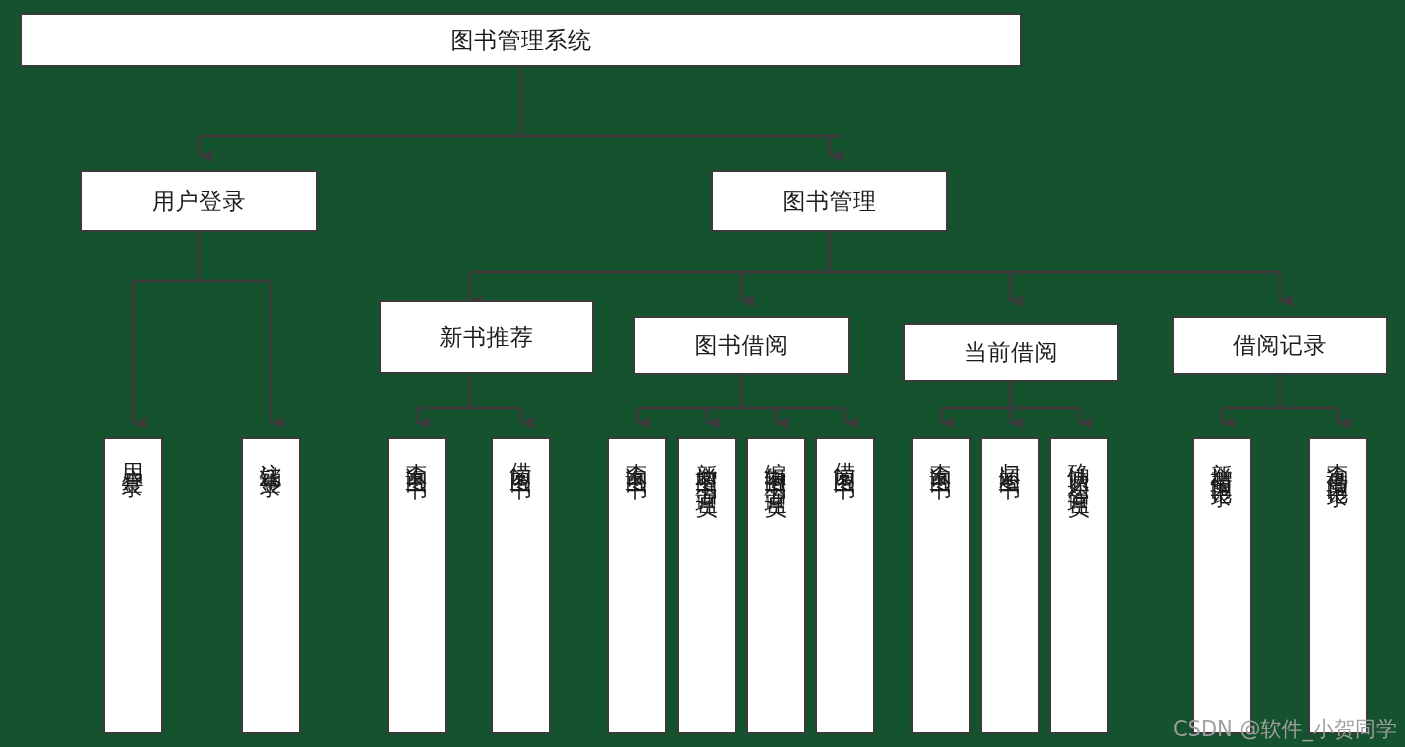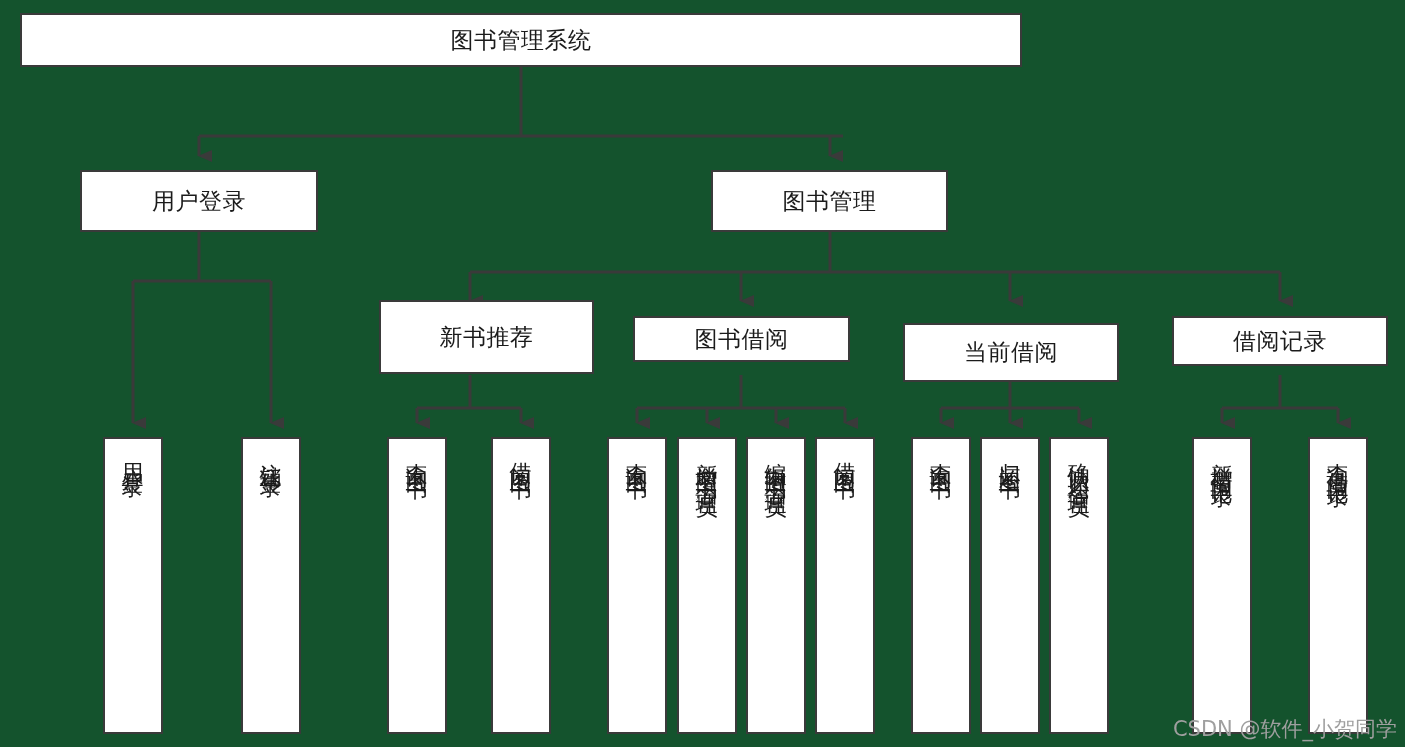--- a/index.html
+++ b/index.html
@@ -141,29 +141,29 @@
   </div>
 
   <div class="node horiz" style="left:711px; top:170px; width:237px; height:62px;">
     <span class="node-label">图书管理</span>
   </div>
 
   <div class="node horiz" style="left:363px; top:300px; width:215px; height:74px;margin-left:16px;">
     <span class="node-label">新书推荐</span>
   </div>
 
-  <div class="node horiz" style="left:633px; top:316px; width:217px; height:46px;">
+  <div class="node horiz" style="left:633px; top:316px; width:217px; height:59px;">
     <span class="node-label">图书借阅</span>
   </div>
 
   <div class="node horiz" style="left:903px; top:316px; width:216px; height:59px;margin-top:7px;">
     <span class="node-label">当前借阅</span>
   </div>
 
-  <div class="node horiz" style="left:1172px; top:316px; width:216px; height:50px;">
+  <div class="node horiz" style="left:1172px; top:316px; width:216px; height:59px;">
     <span class="node-label">借阅记录</span>
   </div>
 
   <div class="node vert" style="left:103px; top:437px; width:60px; height:297px;">
     <span class="node-label">用户登录</span>
   </div>
 
   <div class="node vert" style="left:241px; top:437px; width:60px; height:297px;">
     <span class="node-label">注销登录</span>
   </div>

